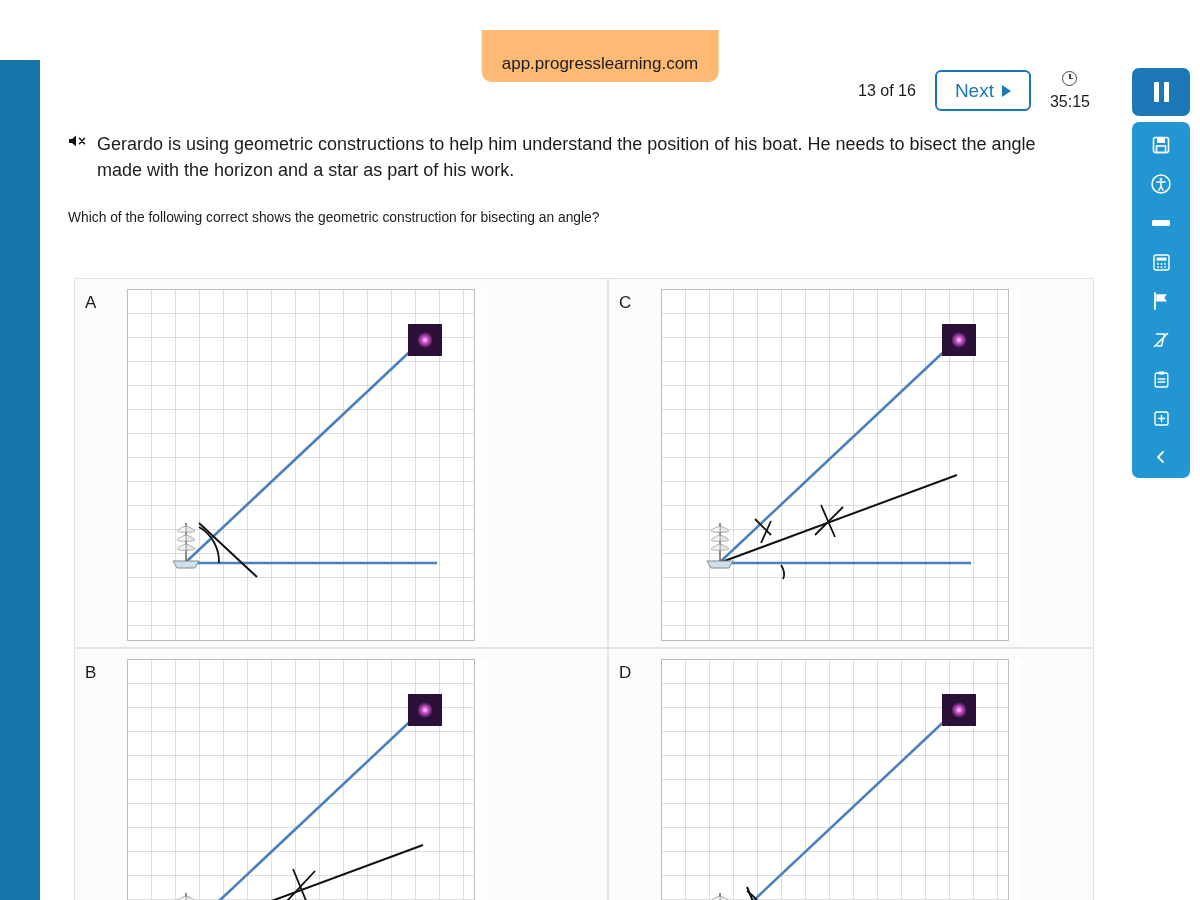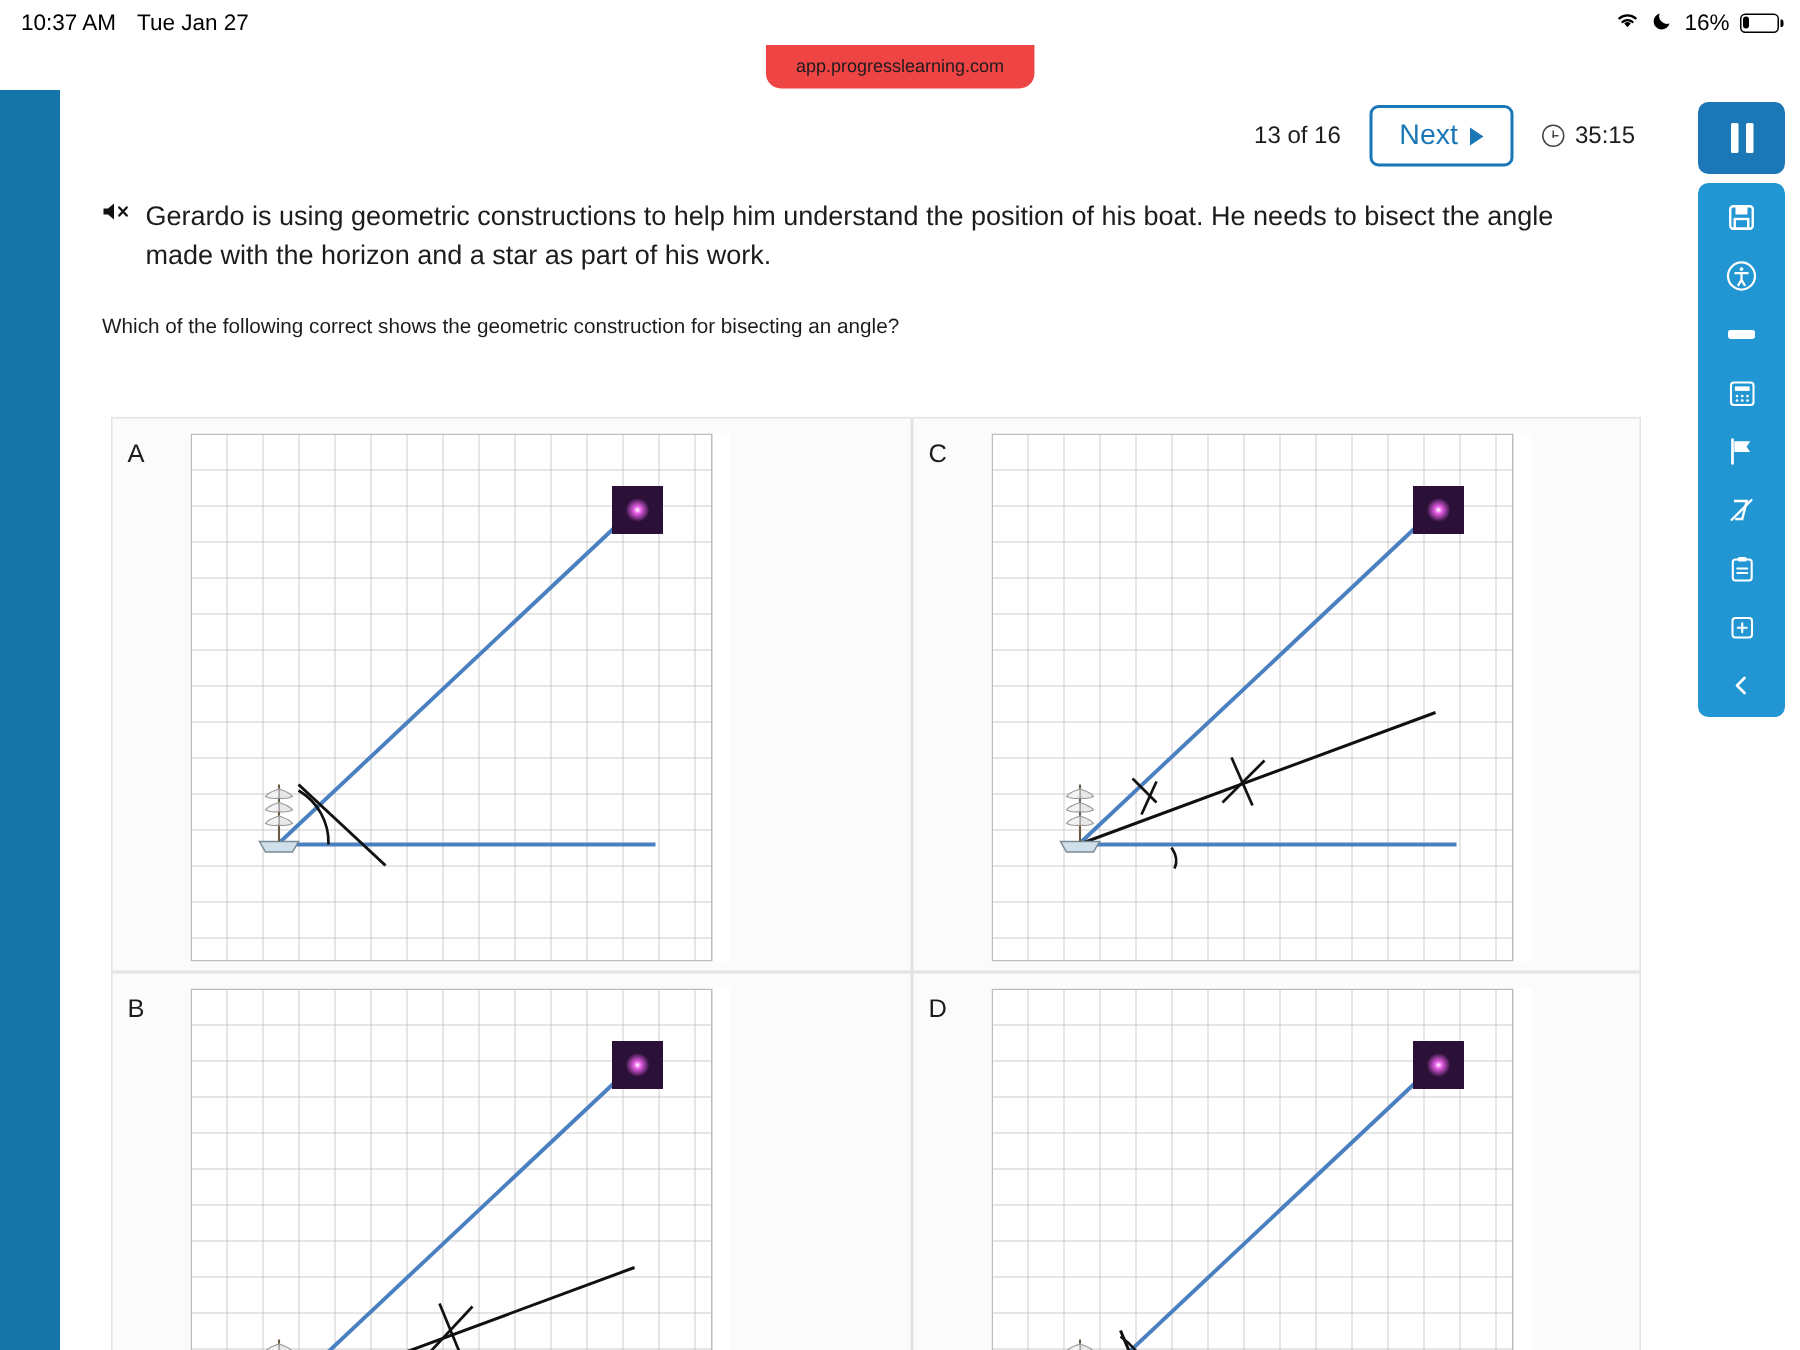--- a/index.html
+++ b/index.html
@@ -30,22 +30,22 @@
     width: 2.2px; height: 5px; background: #000; border-radius: 0 1.5px 1.5px 0;
   }
   .battery .fill {
     position: absolute; left: 1.4px; top: 1.4px; bottom: 1.4px;
     width: 16%; background: #000; border-radius: 2px;
   }
 
   
   .url-pill {
     position: absolute; top: 30px; left: 50%; transform: translateX(-50%);
-    background: #ef4444; border-radius: 0 0 10px 10px;
-    padding: 7px 20px 8px 20px; font-size: 12px; color: #1c1c1e;
+    background: #fdba74; border-radius: 0 0 10px 10px;
+    padding: 24px 20px 8px 20px; font-size: 17px; color: #1c1c1e;
     z-index: 25; white-space: nowrap;
   }
 
   
   .rail-left {
     position: absolute; left: 0; top: 60px; width: 40px; height: 840px;
     background: #1675a8; z-index: 5;
   }
 
   
@@ -63,21 +63,21 @@
   .next-btn {
     background: #ffffff; border: 2px solid #1b77b5; color: #1b77b5;
     border-radius: 6px; font-size: 19px; padding: 9px 18px;
     display: flex; align-items: center; gap: 8px; cursor: pointer;
     line-height: 1;
   }
   .next-btn .tri {
     width: 0; height: 0; border-left: 9px solid #1b77b5;
     border-top: 6px solid transparent; border-bottom: 6px solid transparent;
   }
-  .timer { display: flex; align-items: center; gap: 7px; font-size: 16px; color: #1c1c1e; }
+  .timer { display: flex; align-items: center; gap: 7px; font-size: 16px; color: #1c1c1e; flex-direction: column; }
   .clock-ic {
     width: 15px; height: 15px; border: 1.6px solid #444; border-radius: 50%;
     position: relative; display: inline-block;
   }
   .clock-ic::before {
     content: ""; position: absolute; left: 6px; top: 2.5px;
     width: 1.4px; height: 5px; background: #444;
   }
   .clock-ic::after {
     content: ""; position: absolute; left: 6px; top: 6px;
@@ -123,44 +123,20 @@
   }
   .alabel { font-size: 17px; color: #1c1c1e; width: 42px; flex: 0 0 42px; padding-top: 4px; }
   .fig { position: relative; }
   svg.figsvg { display: block; background: #ffffff; }
 </style>
 </head>
 <body>
 
 <div id="root">
 
-  <div class="statusbar">
-    <div class="sb-left">
-      <span>10:37 AM</span>
-      <span>Tue Jan 27</span>
-    </div>
-    <div class="sb-right">
-      <span>
-        <svg width="18" height="14" viewBox="0 0 18 14">
-            <path d="M9 12.2l2.2-2.6a3.4 3.4 0 0 0-4.4 0L9 12.2z" fill="#000"></path>
-            <path d="M3.6 6.2a8.4 8.4 0 0 1 10.8 0" stroke="#000" stroke-width="1.6" fill="none" stroke-linecap="round"></path>
-            <path d="M5.7 8.6a5.3 5.3 0 0 1 6.6 0" stroke="#000" stroke-width="1.6" fill="none" stroke-linecap="round"></path>
-          </svg>
-      </span>
-      <span>
-        <svg width="15" height="15" viewBox="0 0 15 15">
-            <path d="M12 9.6A5.2 5.2 0 0 1 5.4 3a5.4 5.4 0 1 0 6.6 6.6z" fill="#000"></path>
-          </svg>
-      </span>
-      <span>16%</span>
-      <span class="battery">
-          <span class="fill"></span>
-        </span>
-    </div>
-  </div>
 
   <div class="url-pill">app.progresslearning.com</div>
 
   <div class="rail-left"></div>
 
   <div class="page">
 
     <div class="topbar">
       <span class="qcount">13 of 16</span>
       <div class="next-btn">

